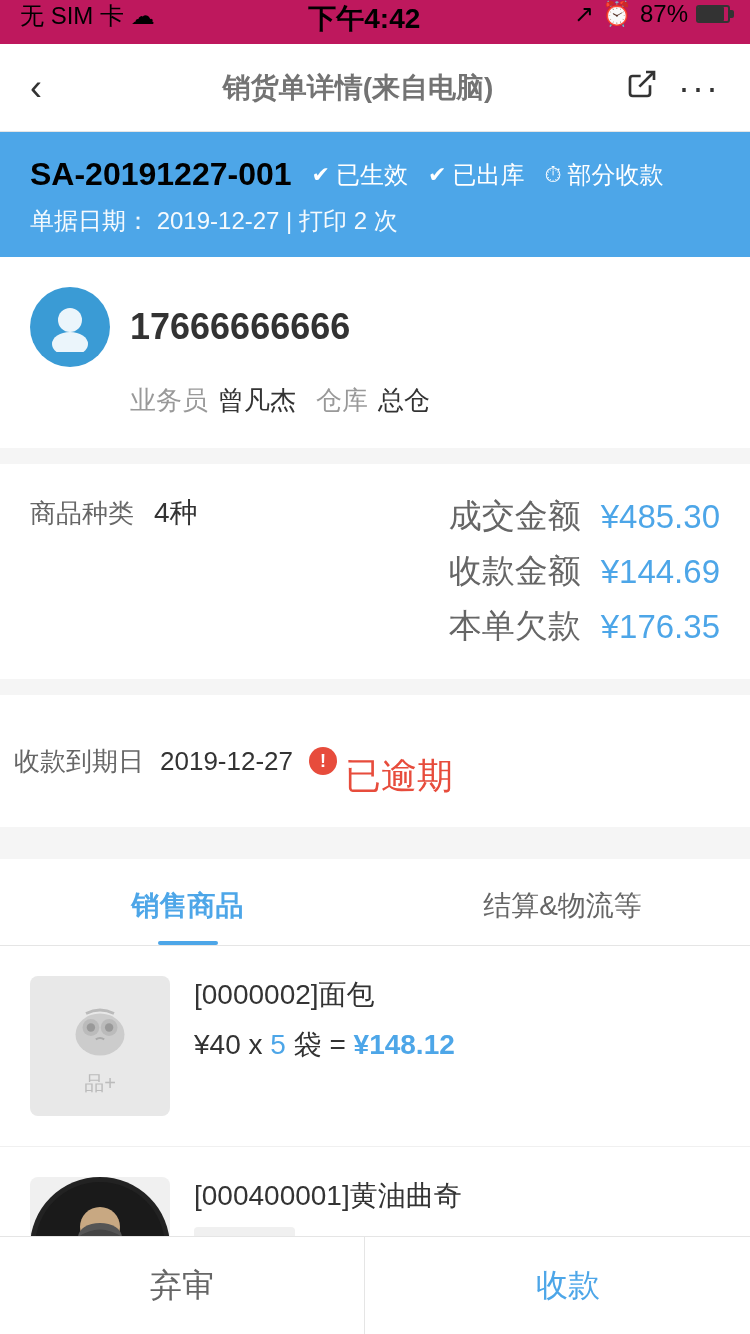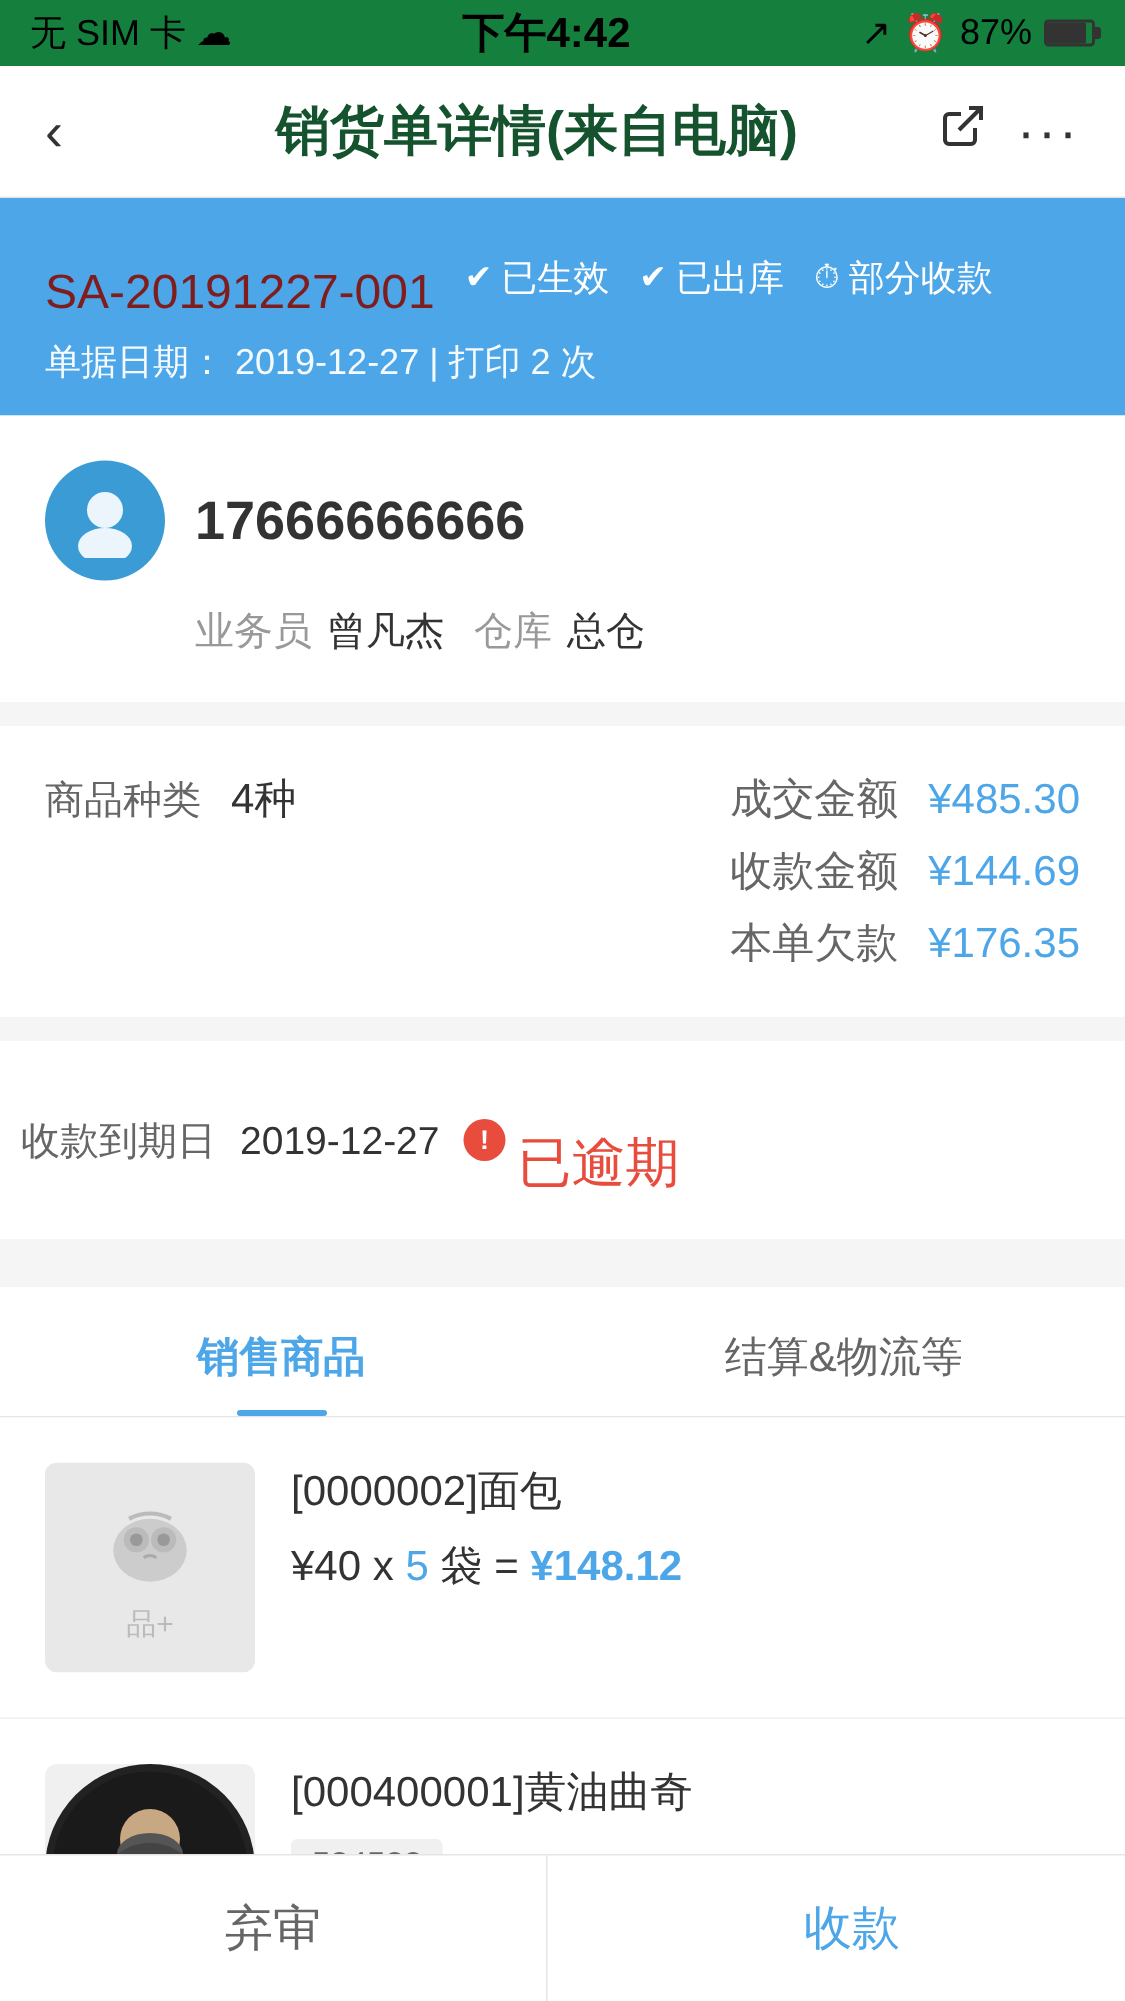--- a/index.html
+++ b/index.html
@@ -9,23 +9,23 @@
       background: #f5f5f5;
       width: 750px;
       min-height: 1334px;
       position: relative;
       overflow-x: hidden;
     }
 
     
     .status-bar {
       height: 44px;
-      background: #15803d;
-      display: flex;
-      align-items: center;
+      background: #be185d;
+      display: flex;
+      align-items: flex-start;
       justify-content: space-between;
       padding: 0 20px;
       font-size: 26px;
       font-weight: 500;
     }
     .status-left { display: flex; align-items: center; gap: 10px; font-size: 24px; }
     .status-center { font-size: 28px; font-weight: 600; }
     .status-right { display: flex; align-items: center; gap: 8px; font-size: 24px; }
 
     
@@ -40,23 +40,23 @@
     }
     .nav-back {
       font-size: 36px;
       color: #333;
       cursor: pointer;
       width: 60px;
     }
     .nav-title {
       flex: 1;
       text-align: center;
-      font-size: 36px;
+      font-size: 28px;
       font-weight: 600;
-      color: #14532d;
+      color: #737373;
     }
     .nav-actions {
       display: flex;
       align-items: center;
       gap: 20px;
     }
     .nav-action-icon {
       font-size: 32px;
       color: #333;
       cursor: pointer;
@@ -68,23 +68,22 @@
       padding: 24px 30px 20px;
     }
     .header-banner-top {
       display: flex;
       align-items: center;
       gap: 20px;
       margin-bottom: 12px;
     }
     .order-id {
       font-size: 32px;
-      font-weight: 400;
-      color: #7f1d1d;
-      margin-top: 20px;
+      font-weight: 700;
+      color: #000000;
     }
     .badge {
       display: flex;
       align-items: center;
       gap: 6px;
       font-size: 24px;
       color: #fff;
     }
     .badge-check { font-size: 22px; }
     .badge-clock { font-size: 22px; }
@@ -169,21 +168,21 @@
     .stats-right {
       display: flex;
       flex-direction: column;
       align-items: flex-end;
       gap: 10px;
     }
     .stat-row {
       display: flex;
       align-items: center;
       gap: 20px;
-      font-size: 28px;
+      font-size: 33px;
     }
     .stat-row-label { color: #666; }
     .stat-row-value { color: #4da6e8; font-weight: 500; }
 
     
     .due-date-section {
       background: #fff;
       padding: 26px 14px;
       margin-bottom: 0;
       display: flex;

